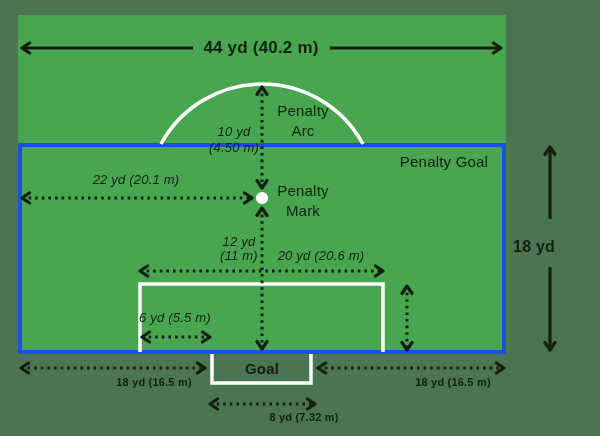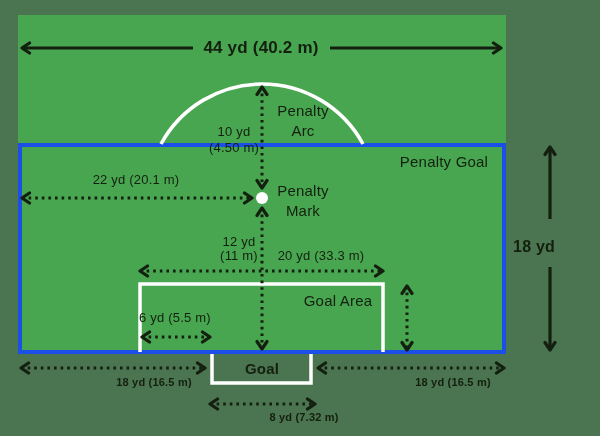--- a/index.html
+++ b/index.html
@@ -34,21 +34,21 @@
   .lbl{
     position:absolute;
     transform:translate(-50%,-50%);
     color:var(--ink);
     text-align:center;
     white-space:nowrap;
     letter-spacing:0.2px;
     z-index:2;
     line-height:1.15;
   }
-  .f13{font-size:13px;}
+  .f13{font-size:13px;font-style:italic;}
   .f13 .ln{line-height:16px;}
   .f13.tight .ln{line-height:14px;}
   .f15{font-size:15px;}
   .f15 .ln{line-height:20px;}
   .b17{font-size:17px;font-weight:bold;}
   .b16{font-size:16px;font-weight:bold;}
   .b16 .ln{line-height:22px;}
   .b13{font-size:11px;font-weight:bold;margin-left:42px;}
   .goal-lbl{font-size:15px;font-weight:600;}
 </style>
@@ -120,23 +120,22 @@
   <div class="lbl f15" style="left:303px;top:201px;">
     <div class="ln">Penalty</div>
     <div class="ln">Mark</div>
   </div>
 
   <div class="lbl f13 tight" style="left:239px;top:249px;">
     <div class="ln">12 yd</div>
     <div class="ln">(11 m)</div>
   </div>
 
-  <div class="lbl f13" style="left:321px;top:256px;">20 yd (33.3 m)</div>
+  <div class="lbl f13" style="left:321px;top:256px;">20 yd (20.6 m)</div>
 
-  <div class="lbl f15" style="left:338px;top:301px;">Goal Area</div>
 
   <div class="lbl f13" style="left:175px;top:318px;">6 yd (5.5 m)</div>
 
 
   <div class="lbl b16" style="left:534px;top:247px;">
     <div class="ln">18 yd</div>
   </div>
 
   <div class="lbl b13" style="left:112px;top:382px;">18 yd (16.5 m)</div>
 

